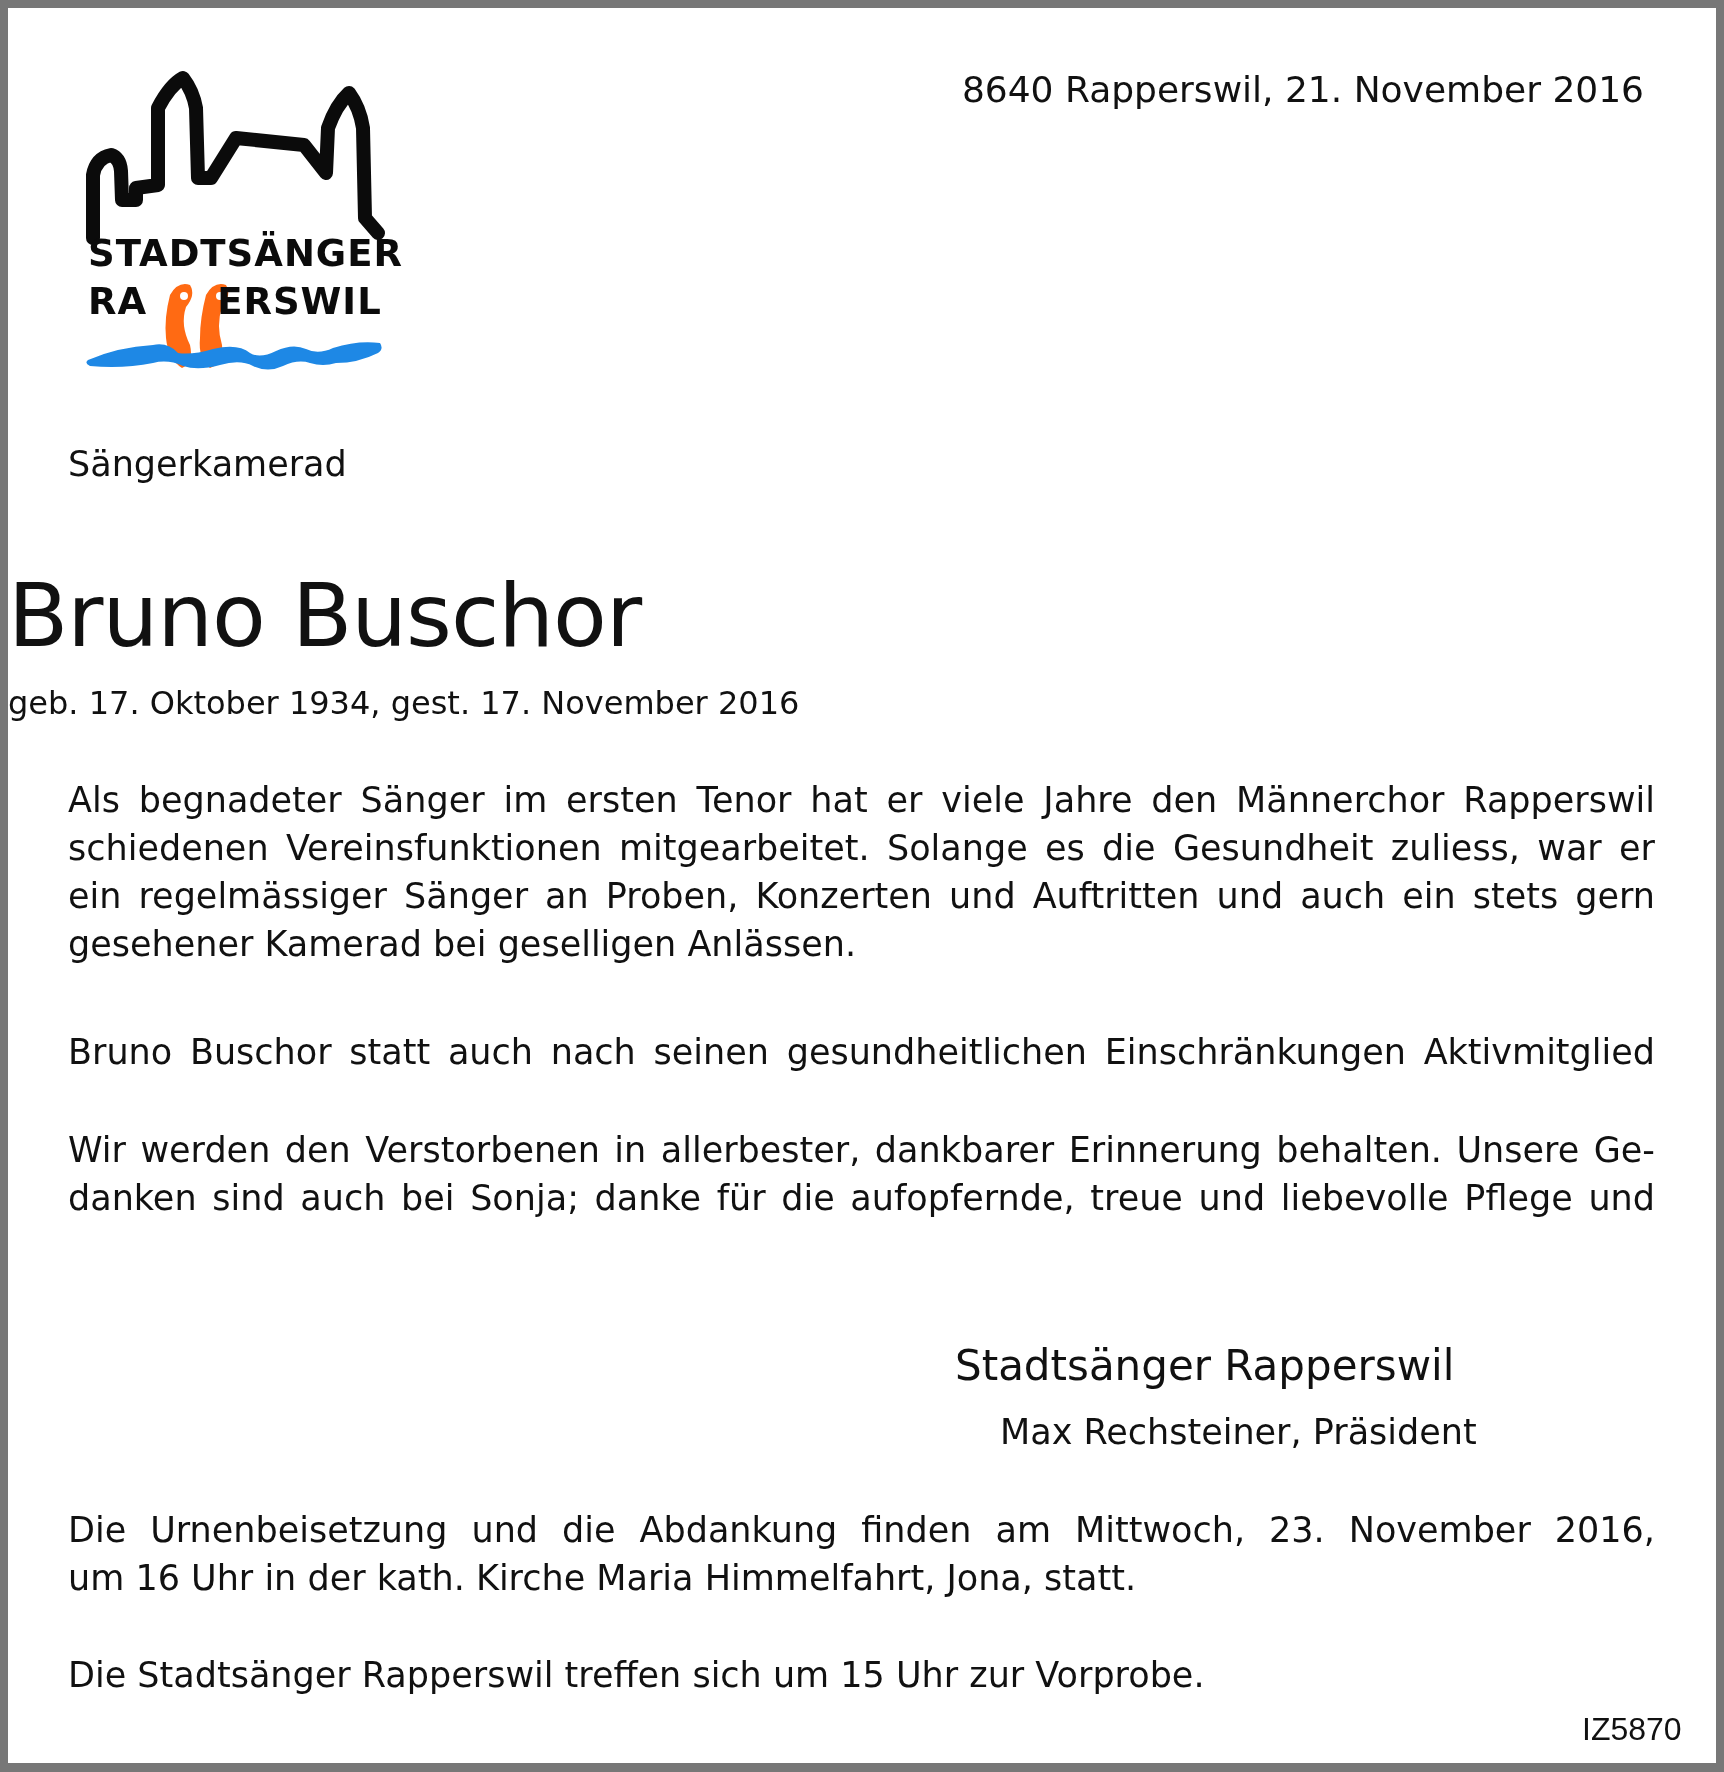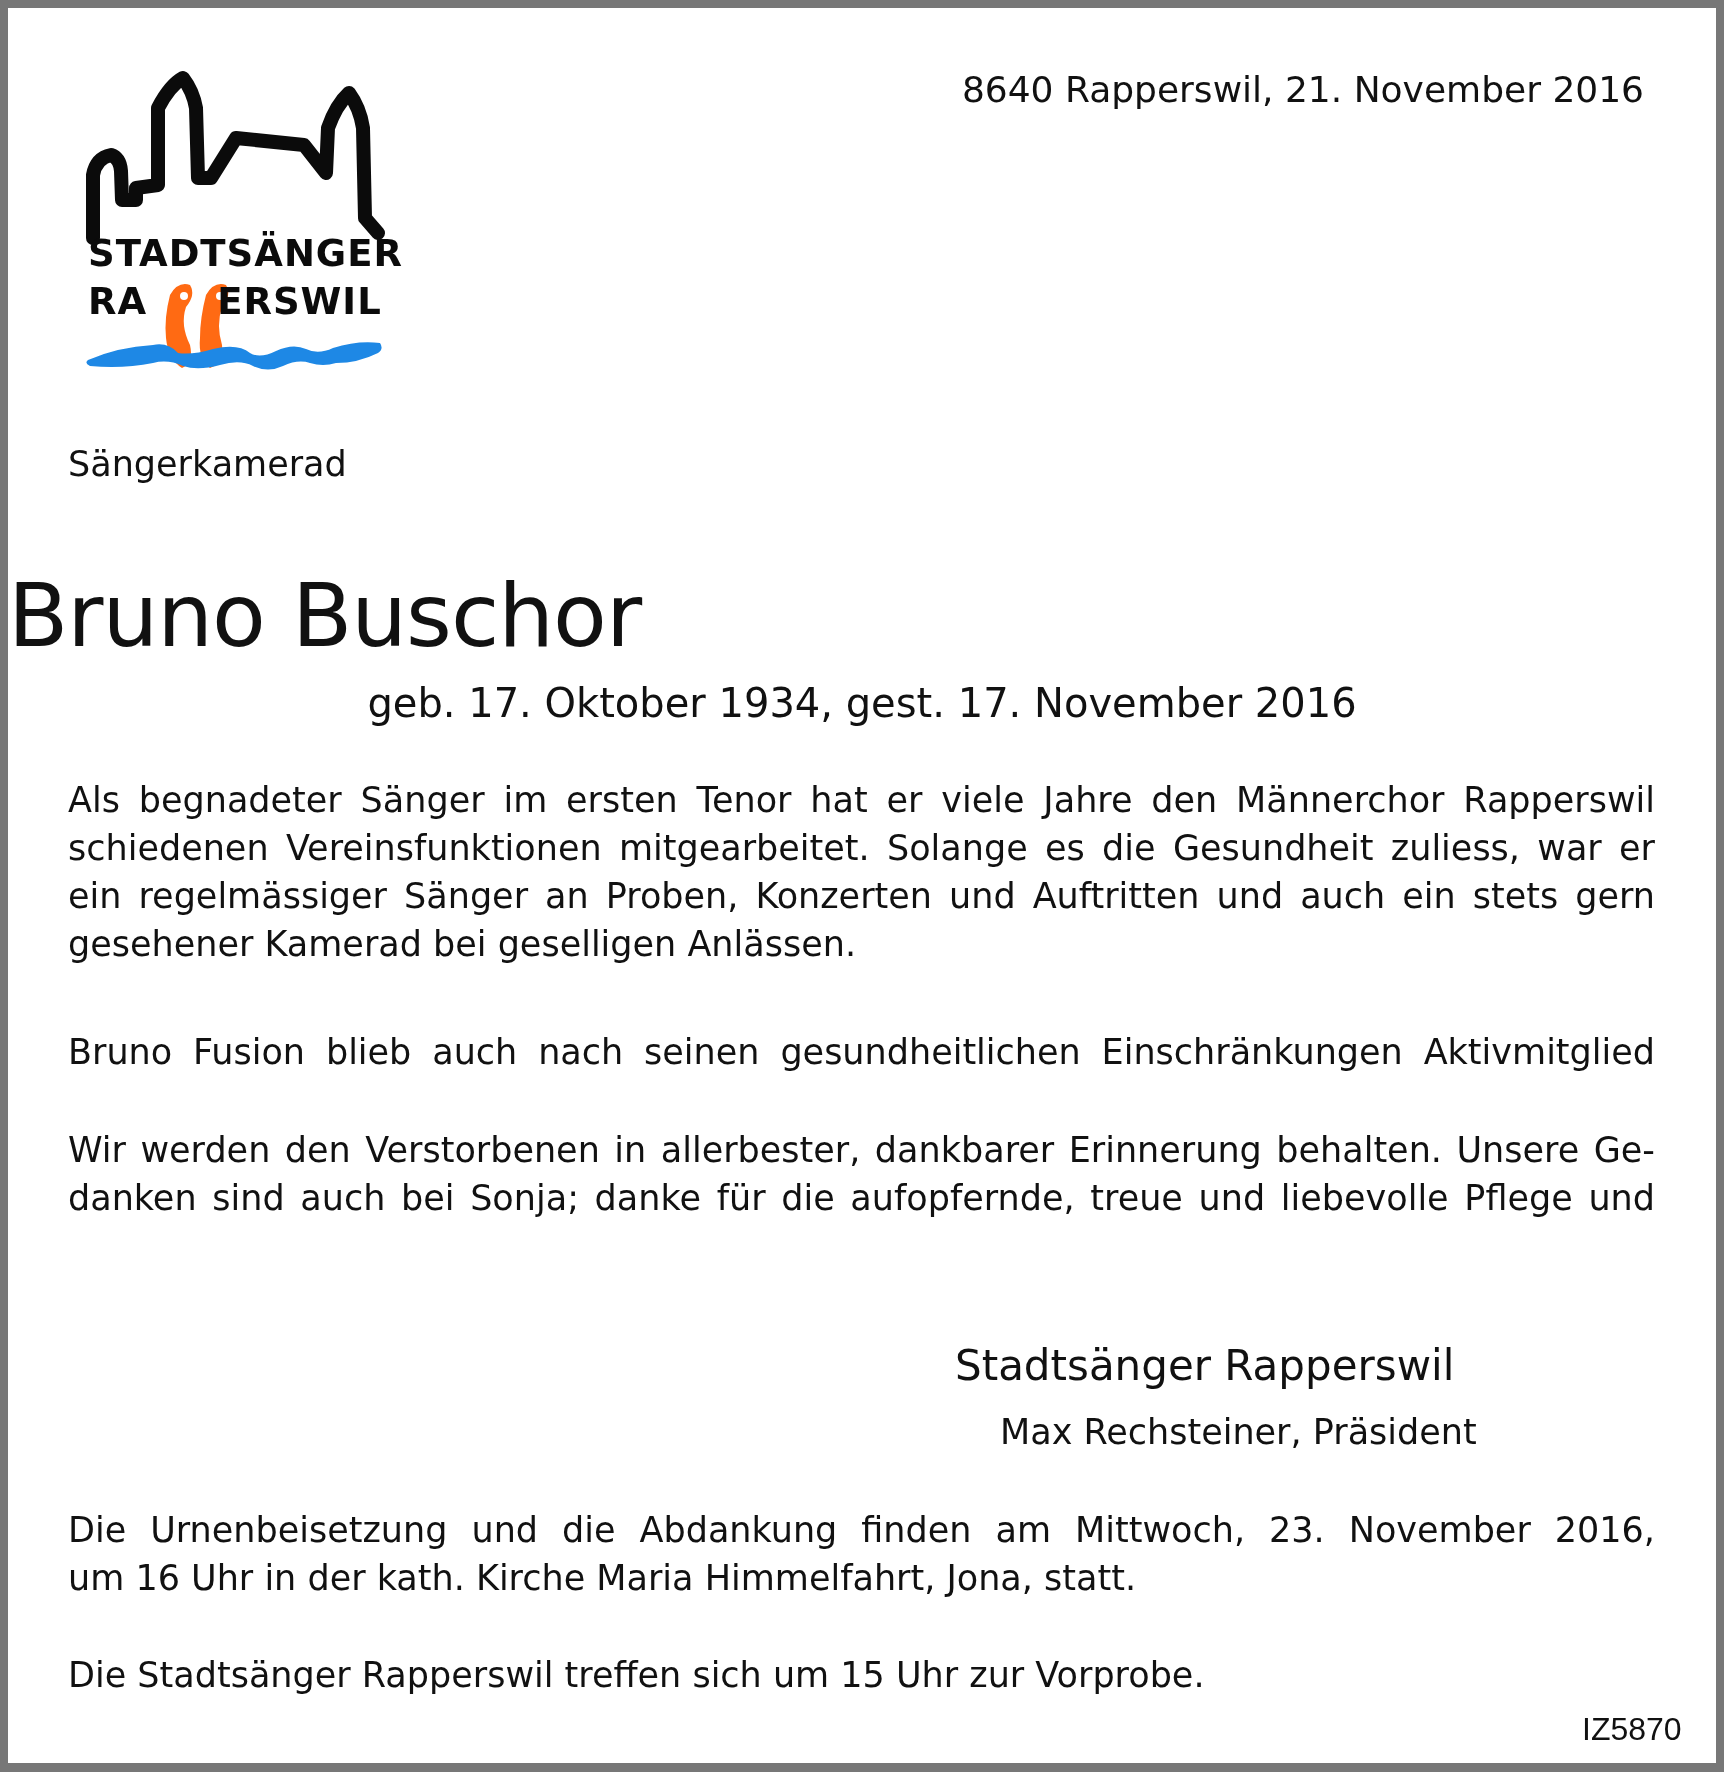--- a/index.html
+++ b/index.html
@@ -46,21 +46,21 @@
     .line.last { text-align: left; text-align-last: left; }
 
     .intro { top: 432px; }
     .name {
       position: absolute; left: 0; width: 1708px; top: 558px;
       text-align: left; font-size: 88px; line-height: 100px;
       letter-spacing: -1px;
     }
     .dates {
       position: absolute; left: 0; width: 1708px; top: 673px;
-      text-align: center; font-size: 40px; line-height: 44px;
+      text-align: left; font-size: 32px; line-height: 44px;
     }
     .body-p1 { top: 768px; }
     .body-p2 { top: 1020px; }
     .body-p3 { top: 1118px; }
 
     .sig-org {
       position: absolute; left: 947px; top: 1330px;
       font-size: 42px; line-height: 56px;
     }
     .sig-person {
@@ -109,21 +109,21 @@
   <div class="dates">geb. 17. Oktober 1934, gest. 17. November 2016</div>
 
   <div class="block body-p1">
     <span class="line">Als begnadeter Sänger im ersten Tenor hat er viele Jahre den Männerchor Rapperswil</span>
     <span class="line">schiedenen Vereinsfunktionen mitgearbeitet. Solange es die Gesundheit zuliess, war er</span>
     <span class="line">ein regelmässiger Sänger an Proben, Konzerten und Auftritten und auch ein stets gern</span>
     <span class="line last">gesehener Kamerad bei geselligen Anlässen.</span>
   </div>
 
   <div class="block body-p2">
-    <span class="line">Bruno Fusion blieb auch nach seinen gesundheitlichen Einschränkungen Aktivmitglied</span>
+    <span class="line">Bruno Buschor statt auch nach seinen gesundheitlichen Einschränkungen Aktivmitglied</span>
   </div>
 
   <div class="block body-p3">
     <span class="line">Wir werden den Verstorbenen in allerbester, dankbarer Erinnerung behalten. Unsere Ge-</span>
     <span class="line">danken sind auch bei Sonja; danke für die aufopfernde, treue und liebevolle Pflege und</span>
   </div>
 
   <div class="sig-org">Stadtsänger Rapperswil</div>
   <div class="sig-person">Max Rechsteiner, Präsident</div>
 

